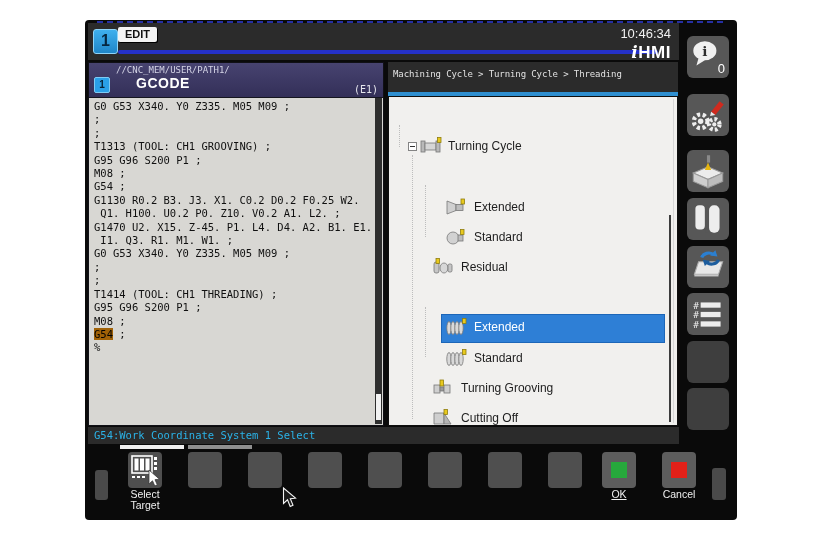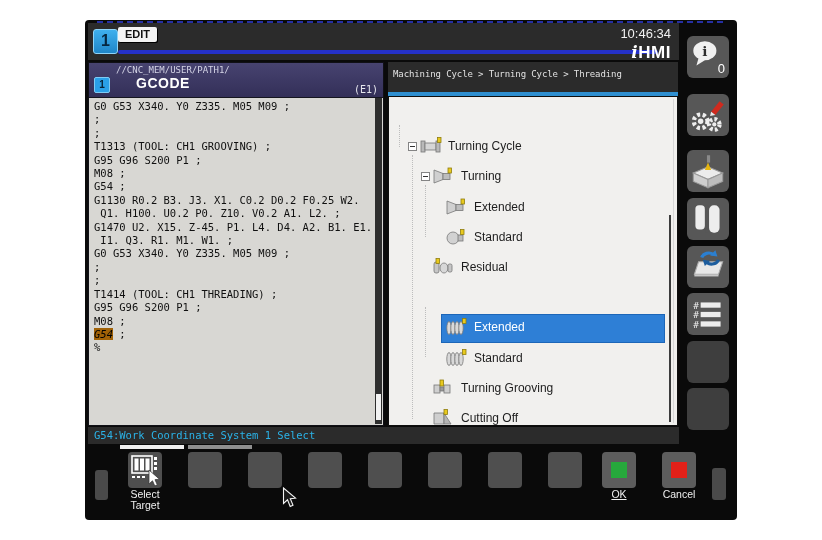--- a/index.html
+++ b/index.html
@@ -23,21 +23,21 @@
   
   .epanel{position:absolute;left:3px;top:42px;width:296px;height:364px;background:#d8d7d3;border:1px solid #101016;box-sizing:border-box;}
   .ehead{position:absolute;left:0;top:0;right:0;height:34px;background:linear-gradient(#474370,#332f58);border-bottom:1px solid #15151f;}
   .epath{position:absolute;left:27px;top:2px;color:#d4d4e6;font-size:9px;font-family:"DejaVu Sans Mono",monospace;}
   .ebadge{position:absolute;left:5px;top:14px;width:14px;height:14px;background:#2aa0e8;border:1px solid #7fcbf4;
           color:#082338;font-size:10px;font-weight:bold;text-align:center;line-height:13px;border-radius:2px;}
   .etitle{position:absolute;left:24px;top:12px;color:#ffffff;font-size:14px;font-weight:bold;letter-spacing:.5px;margin-left:23px;}
   .etag{position:absolute;right:5px;bottom:2px;color:#e6e6ee;font-size:10px;font-family:"DejaVu Sans Mono",monospace;}
   .ebody{position:absolute;left:0;top:34px;right:8px;bottom:0;padding:3px 0 0 5px;overflow:hidden;
          color:#101010;font-family:"DejaVu Sans Mono",monospace;font-size:10.5px;line-height:13.4px;white-space:pre;}
-  .tok-hl{background:#a16207;color:#000;font-style:italic;}
+  .tok-hl{background:#a16207;color:#000;}
   .escroll{position:absolute;right:1px;top:35px;bottom:1px;width:7px;background:#2e2e2e;}
   .escroll .thumb{position:absolute;left:1px;bottom:4px;width:5px;height:26px;background:#f2f2f2;}
 
   
   .cpanel{position:absolute;left:303px;top:42px;width:290px;height:364px;background:#2b2b2b;}
   .crumb{position:absolute;left:0;top:0;right:0;height:28px;color:#e2e2e2;
          font-family:"DejaVu Sans Mono",monospace;font-size:9px;letter-spacing:-.1px;padding:7px 0 0 5px;box-sizing:border-box;}
   .cbar{position:absolute;left:0;top:30px;right:0;height:4px;background:#2f8fd0;}
   .tree{position:absolute;left:0;top:34px;right:0;bottom:0;background:#f1f0ee;border:1px solid #0e0e0e;box-sizing:border-box;overflow:hidden;}
   .guide{position:absolute;width:0;border-left:1px dotted #bdbdbd;}
@@ -114,29 +114,20 @@
           <div class="guide" style="left: 36px; top: 210px; height: 50px;"></div>
           <div class="trow" style="top: 35px;">
             <div class="texp" style="left: 19px;"></div>
             <div class="ticon" style="left: 30px;"><svg width="26" height="20" viewBox="0 0 26 20">
                 <rect x="2" y="5" width="4" height="11" fill="#b9b9b9" stroke="#777" stroke-width="0.8"></rect>
                 <rect x="6" y="7" width="11" height="7" fill="#d6d6d6" stroke="#777" stroke-width="0.8"></rect>
                 <rect x="17" y="5" width="4" height="11" fill="#b9b9b9" stroke="#777" stroke-width="0.8"></rect>
                 <rect x="18.5" y="1.5" width="3.5" height="5" fill="#e8c91e" stroke="#8f7d0e" stroke-width="0.8"></rect>
               </svg></div>
             <div class="tlabel" style="left: 59px;">Turning Cycle</div>
-          </div>
-          <div class="trow" style="top: 65px;">
-            <div class="texp" style="left: 32px;"></div>
-            <div class="ticon" style="left: 43px;"><svg width="26" height="20" viewBox="0 0 26 20">
-                <path d="M2 4 L11 7.5 L11 13.5 L2 17 Z" fill="#d0d0d0" stroke="#777" stroke-width="0.8"></path>
-                <rect x="11" y="7.5" width="7" height="6" fill="#bdbdbd" stroke="#777" stroke-width="0.8"></rect>
-                <rect x="16" y="2" width="3.5" height="5" fill="#e8c91e" stroke="#8f7d0e" stroke-width="0.8"></rect>
-              </svg></div>
-            <div class="tlabel" style="left: 72px;">Turning</div>
           </div>
           <div class="trow" style="top: 96px;">
             <div class="ticon" style="left: 56px;"><svg width="26" height="20" viewBox="0 0 26 20">
                 <path d="M2 4 L11 7.5 L11 13.5 L2 17 Z" fill="#d0d0d0" stroke="#777" stroke-width="0.8"></path>
                 <rect x="11" y="7.5" width="7" height="6" fill="#bdbdbd" stroke="#777" stroke-width="0.8"></rect>
                 <rect x="16" y="2" width="3.5" height="5" fill="#e8c91e" stroke="#8f7d0e" stroke-width="0.8"></rect>
               </svg></div>
             <div class="tlabel" style="left: 85px;">Extended</div>
           </div>
           <div class="trow" style="top: 126px;">

